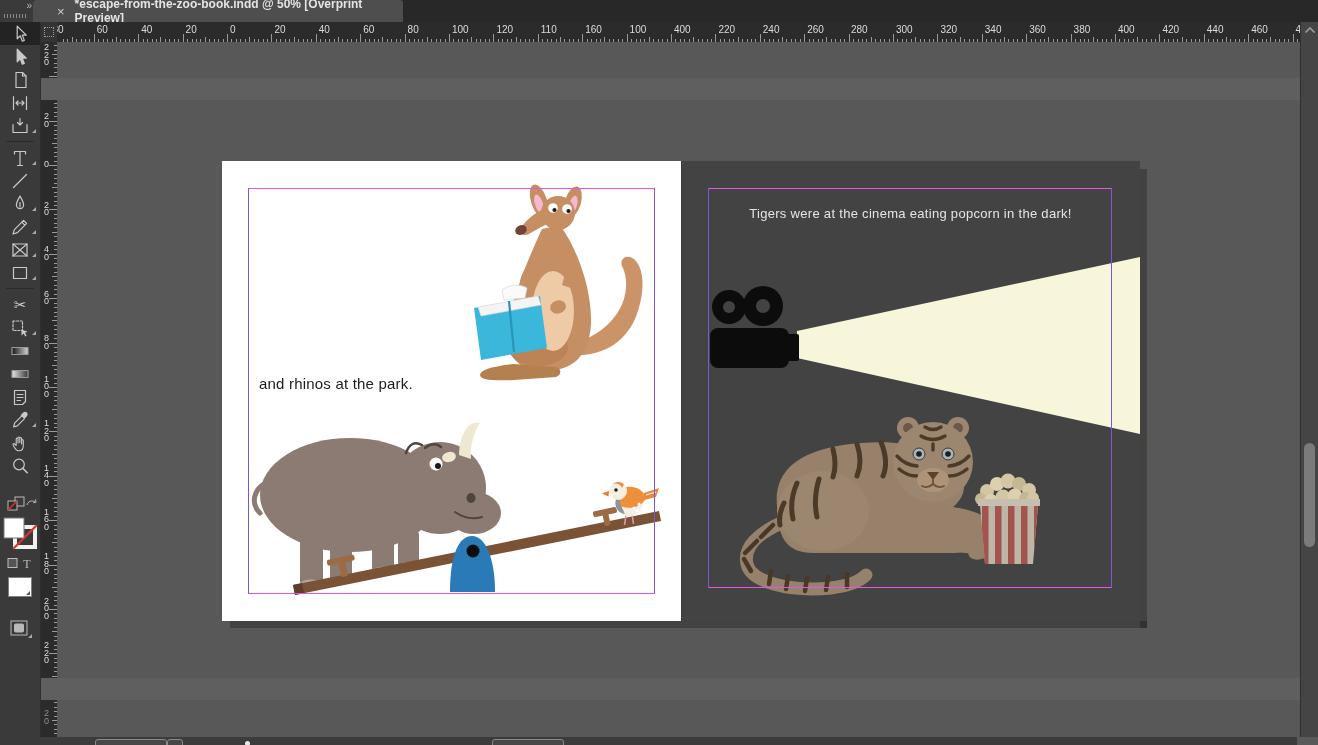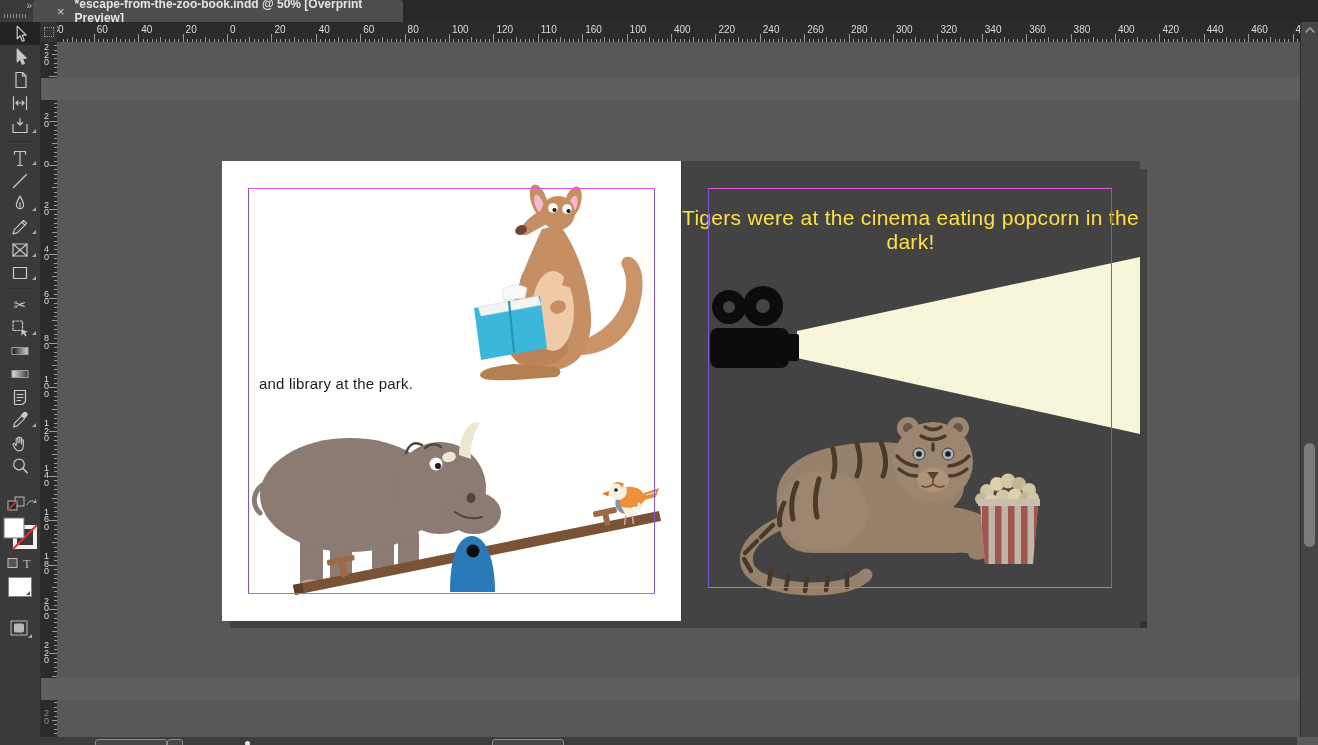--- a/index.html
+++ b/index.html
@@ -49,21 +49,21 @@
   .seam{position:absolute;left:459px;top:0;width:1px;height:460px;background:rgba(0,0,0,.12);}
   .shadow-r{position:absolute;left:1083px;top:127px;width:7px;height:459px;background:rgba(10,10,5,.28);}
   .shadow-b{position:absolute;left:173px;top:579px;width:917px;height:7px;background:rgba(10,10,5,.28);}
   .art{position:absolute;left:0;top:0;}
   .guides{position:absolute;border:1px solid;pointer-events:none;z-index:6;}
   .g-left{left:26px;top:27px;width:405px;height:404px;}
   .g-right{left:27px;top:27px;width:402px;height:398px;}
   .ptext{position:absolute;color:#1c1c1c;font-size:15px;letter-spacing:.2px;z-index:4;}
   .ptext-1{left:37px;top:46px;}
   .ptext-2{left:37px;top:214px;}
-  .caption{position:absolute;left:0;top:45px;width:100%;text-align:center;color:#fde047;font-size:21px;letter-spacing:.3px;z-index:4;}
+  .caption{position:absolute;left:0;top:45px;width:100%;text-align:center;color:#e5e5e5;font-size:13px;letter-spacing:.3px;z-index:4;}
   
   .scrollbar{position:absolute;left:1300px;top:22px;width:18px;height:715px;background:#454545;border-left:1px solid #303030;}
   .sb-up{position:absolute;left:3px;top:4px;color:#9d9d9d;}
   .sb-thumb{position:absolute;left:3px;top:421px;width:11px;height:104px;background:#7b7b7b;border-radius:6px;}
   .sb-corner{position:absolute;left:1297px;top:737px;width:21px;height:8px;background:#5a5a5a;}
   .statusbar{position:absolute;left:40px;top:737px;width:1257px;height:8px;background:#3c3c3c;overflow:hidden;}
   .sb-box{position:absolute;top:2px;height:12px;background:#474747;border:1px solid #8a8a8a;border-radius:3px;}
   .sb-dot{position:absolute;left:205px;top:4px;width:5px;height:5px;border-radius:50%;background:#e9e9e9;}
 </style>
 </head>
@@ -862,21 +862,21 @@
                 <circle cx="417" cy="343" r="1.5" fill="#fff"></circle>
                 <circle cx="415" cy="350" r="1.4" fill="#fff"></circle>
               <path d="M395 336 C391 344 395 352 403 353 C399 345 397 340 397 336 Z" fill="#8d929c"></path>
               <circle cx="396" cy="330" r="9" fill="#f6f0e3"></circle>
               <path d="M389 324 a9 8 0 0 1 13 -1 l-2 4 a7 7 0 0 0 -11 -3 z" fill="#ee8f3c"></path>
               <circle cx="394" cy="329" r="1.8" fill="#222"></circle>
               <path d="M387 330 l-7 2.5 6.5 3 z" fill="#e8791f"></path>
             </g>
           </g>
         </svg>
-        <div class="ptext ptext-2">and library at the park.</div>
+        <div class="ptext ptext-2">and rhinos at the park.</div>
         <div class="guides g-left" style="border-color: rgb(227, 85, 227) rgb(126, 87, 216);"></div>
       </div>
 
       <div class="page page-right" style="background: rgb(67, 67, 67);">
         <svg class="art" width="459" height="460" viewBox="0 0 459 460">
           <polygon points="116,170 459,96 459,273 116,197" fill="#f8f6da"></polygon>
           <g fill="#0c0c0c">
             <circle cx="48" cy="146" r="17"></circle>
               <circle cx="48" cy="146" r="6" fill="#434343"></circle>
             <circle cx="82" cy="145" r="20"></circle>

